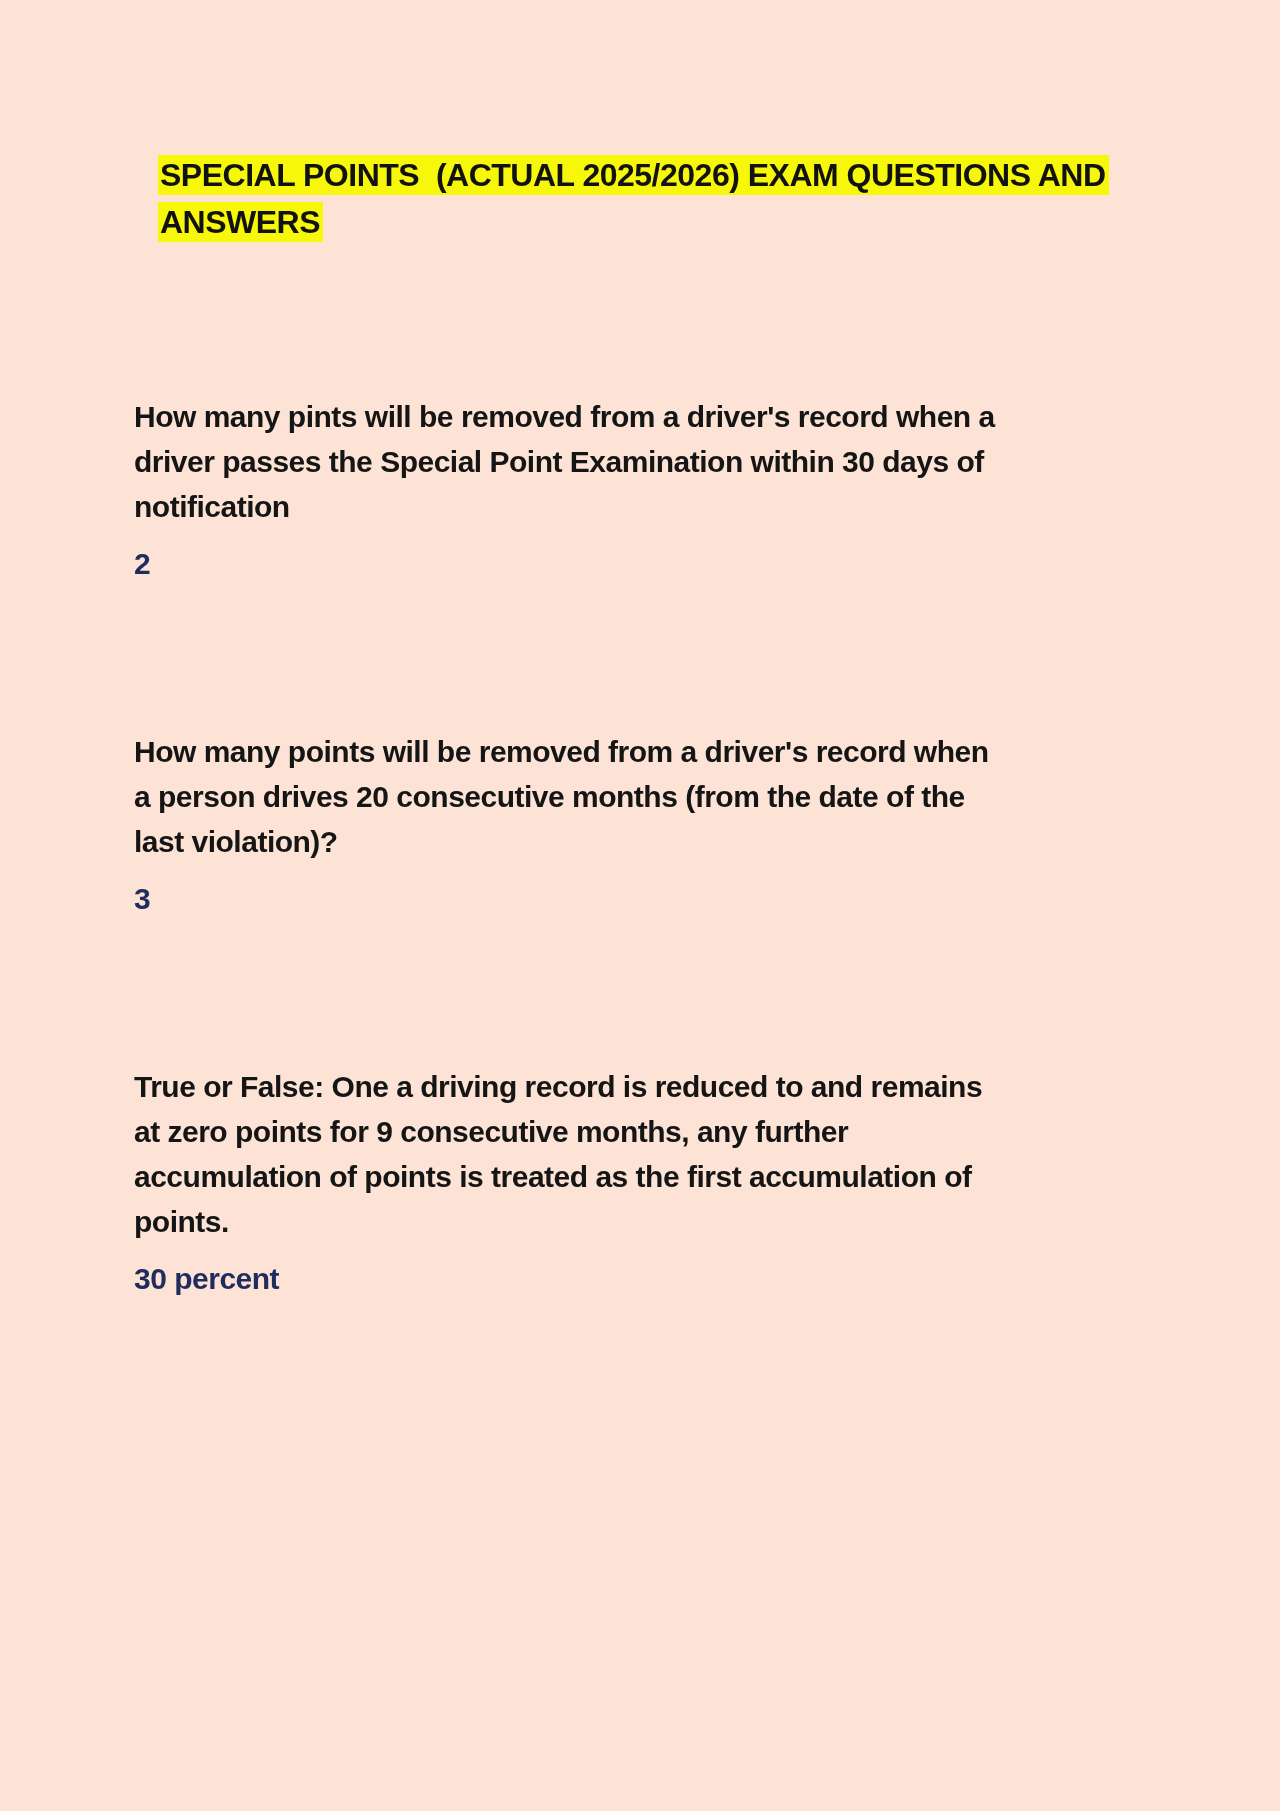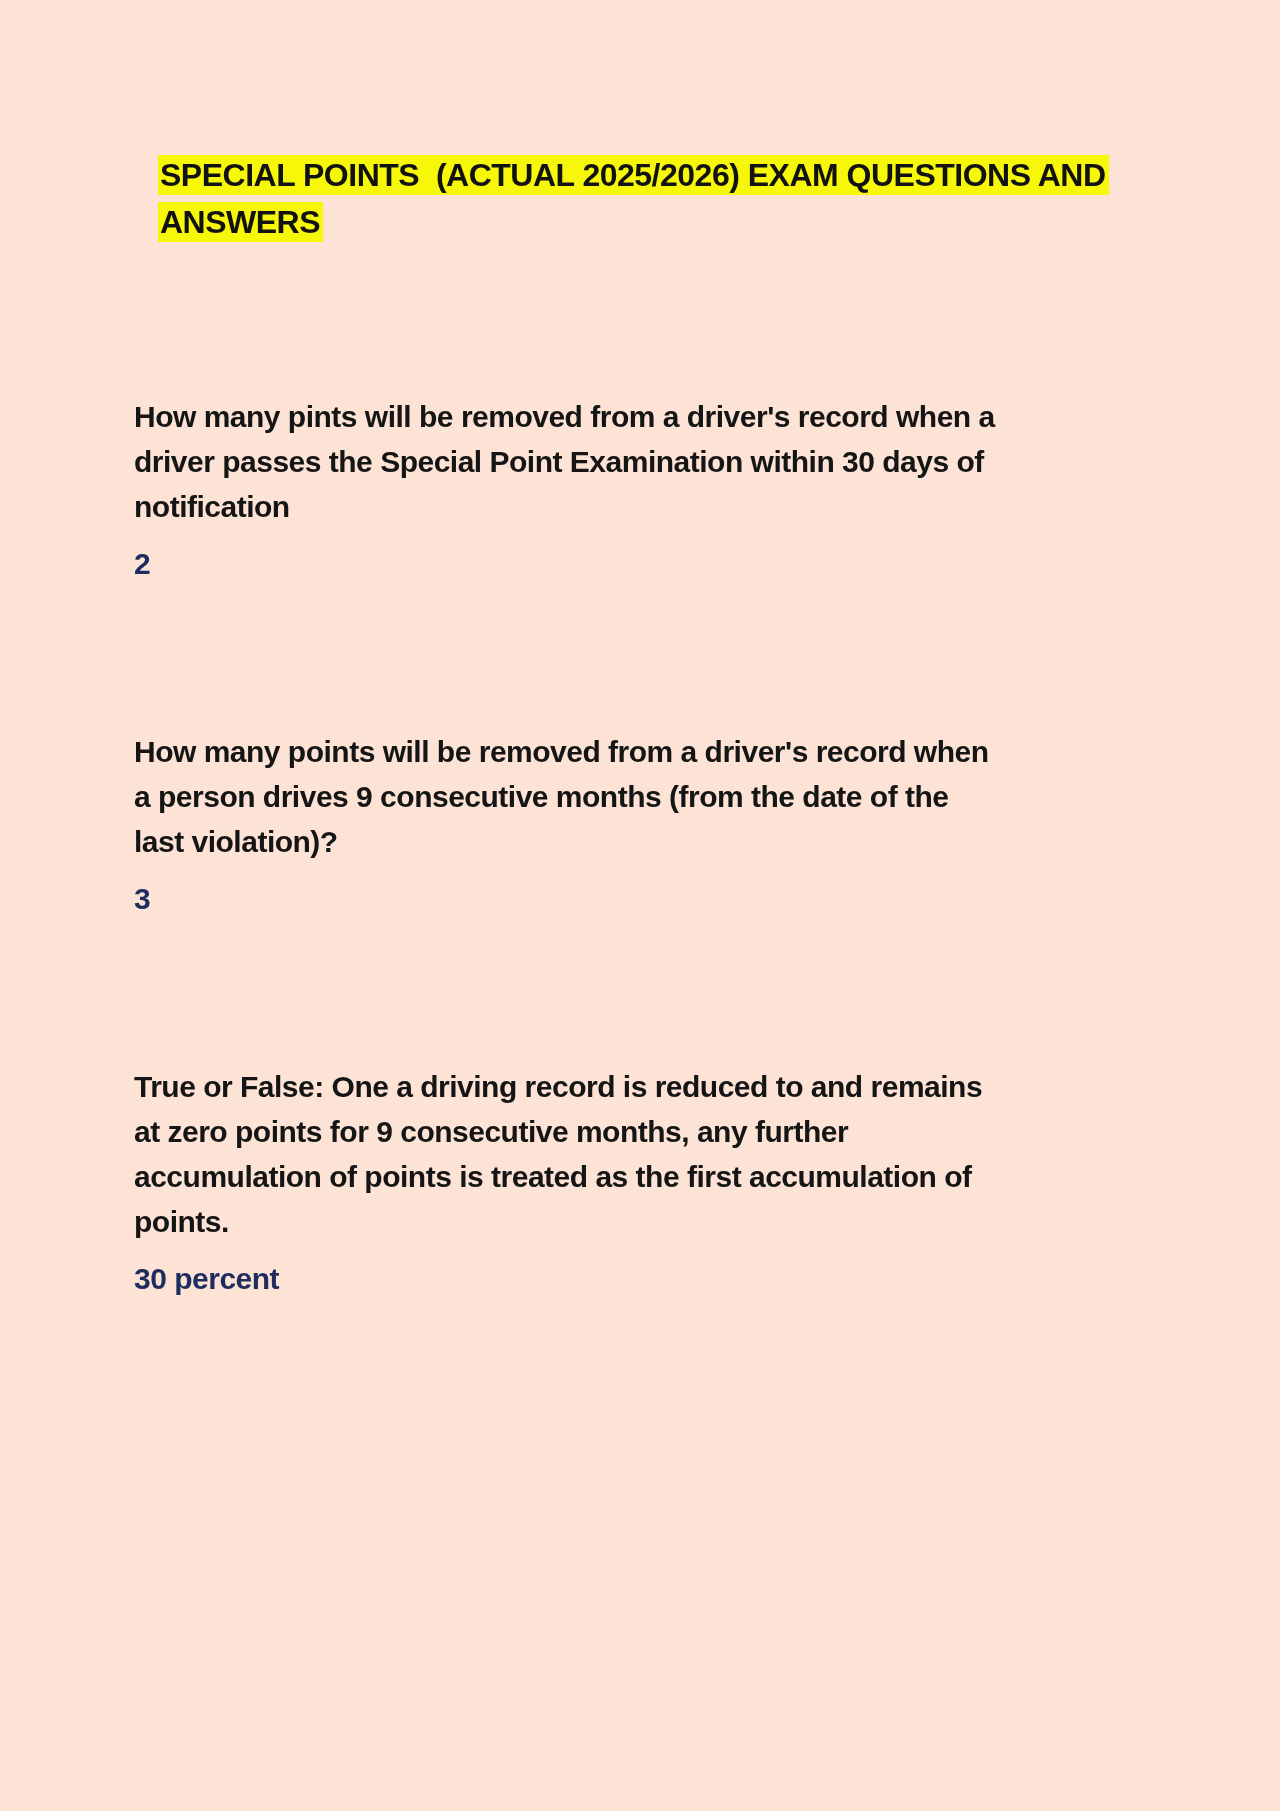--- a/index.html
+++ b/index.html
@@ -68,21 +68,21 @@
 
   <section class="qa-item">
     <p class="question">How many pints will be removed from a driver's record when a
 driver passes the Special Point Examination within 30 days of
 notification</p>
     <p class="answer">2</p>
   </section>
 
   <section class="qa-item">
     <p class="question">How many points will be removed from a driver's record when
-a person drives 9 consecutive months (from the date of the
+a person drives 20 consecutive months (from the date of the
 last violation)?</p>
     <p class="answer">3</p>
   </section>
 
   <section class="qa-item">
     <p class="question">True or False: One a driving record is reduced to and remains
 at zero points for 9 consecutive months, any further
 accumulation of points is treated as the first accumulation of
 points.</p>
   </section>

